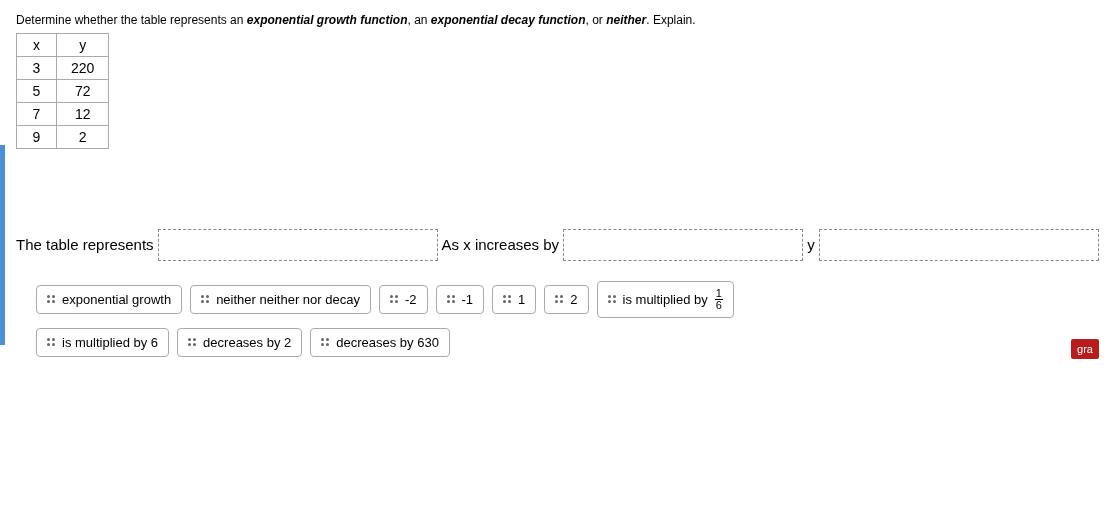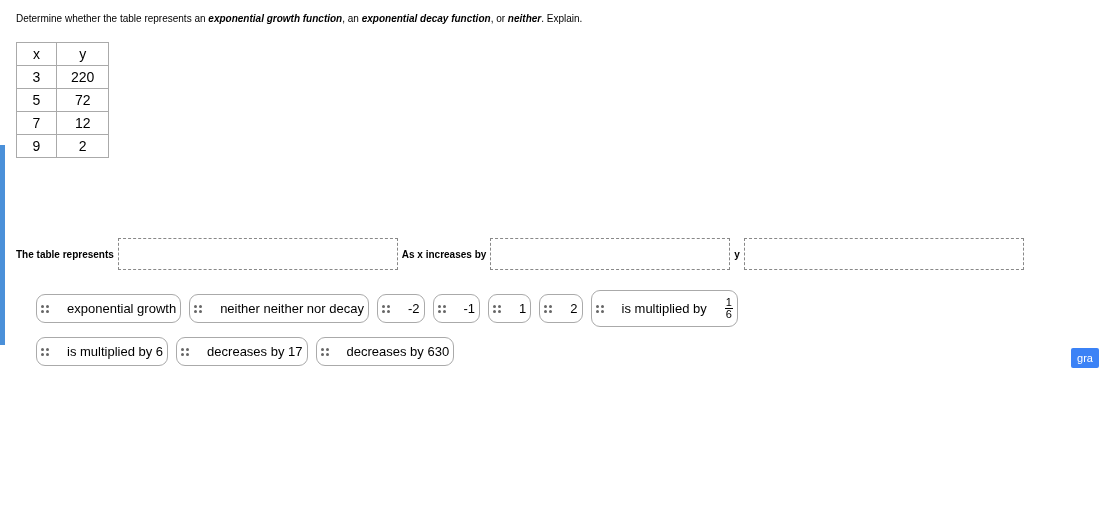--- a/index.html
+++ b/index.html
@@ -13,22 +13,22 @@
       overflow: hidden;
       position: relative;
     }
 
     .page-container {
       padding: 12px 16px;
       position: relative;
     }
 
     .instructions {
-      font-size: 10px;
-      margin-bottom: 16px;
+      font-size: 12px;
+      margin-bottom: 4px;
       line-height: 1.4;
     }
 
     .instructions em {
       font-style: italic;
       font-weight: bold;
     }
 
     .table-area {
       display: flex;
@@ -56,23 +56,22 @@
 
     .sentence-row {
       display: flex;
       align-items: center;
       margin-top: 80px;
       gap: 4px;
       flex-wrap: nowrap;
     }
 
     .sentence-text {
-      font-size: 10px;
+      font-size: 15px;
       white-space: nowrap;
-      font-weight: bold;
     }
 
     .drop-box {
       border: 1.5px dashed #888;
       min-width: 180px;
       height: 32px;
       display: inline-flex;
       align-items: center;
       padding: 0 8px;
       font-size: 14px;
@@ -96,28 +95,28 @@
 
     .tokens-row {
       display: flex;
       flex-wrap: wrap;
       gap: 8px;
       align-items: center;
     }
 
     .token {
       border: 1px solid #aaa;
-      border-radius: 9px;
-      padding: 6px 4px;
+      border-radius: 4px;
+      padding: 6px 10px;
       font-size: 13px;
       background: #fff;
       cursor: grab;
       display: flex;
       align-items: center;
-      gap: 16px;
+      gap: 5px;
       white-space: nowrap;
       user-select: none;
     }
 
     .token-dots {
       display: inline-flex;
       flex-direction: column;
       gap: 2px;
       margin-right: 2px;
     }
@@ -156,21 +155,21 @@
     .bottom-right {
       position: absolute;
       bottom: 10px;
       right: 10px;
       display: flex;
       align-items: center;
       gap: 6px;
     }
 
     .gray-box {
-      background: #3b82f6;
+      background: #b91c1c;
       color: #fff;
       font-size: 11px;
       padding: 4px 6px;
       border-radius: 2px;
     }
 
     .left-blue-bar {
       position: absolute;
       left: 0;
       top: 145px;
@@ -354,21 +353,21 @@
         <span class="token-dots">
           <span class="dot-row">
               <span class="dot"></span>
               <span class="dot"></span>
             </span>
           <span class="dot-row">
               <span class="dot"></span>
               <span class="dot"></span>
             </span>
         </span>
-        <span>decreases by 17</span>
+        <span>decreases by 2</span>
       </div>
 
       <div class="token">
         <span class="token-dots">
           <span class="dot-row">
               <span class="dot"></span>
               <span class="dot"></span>
             </span>
           <span class="dot-row">
               <span class="dot"></span>

